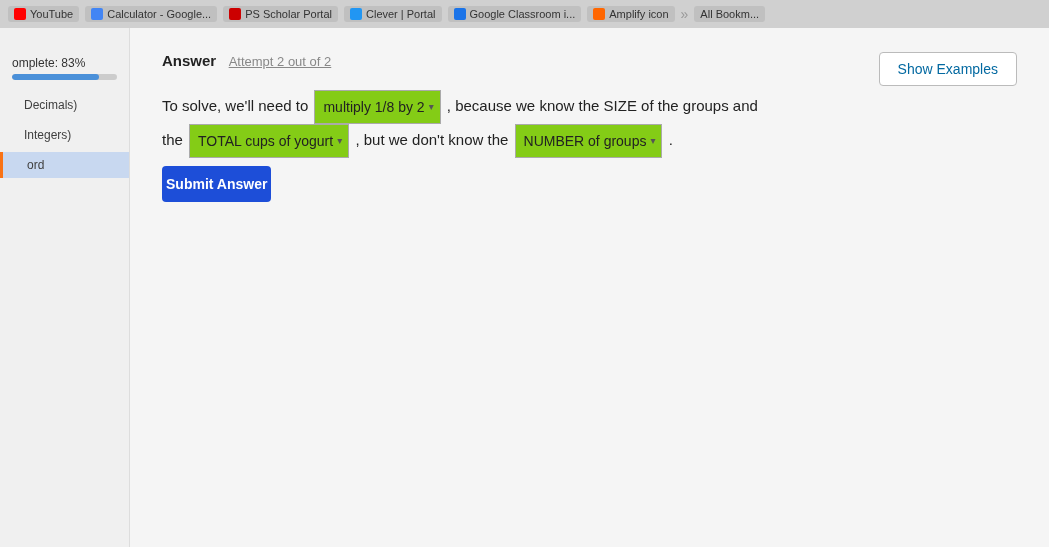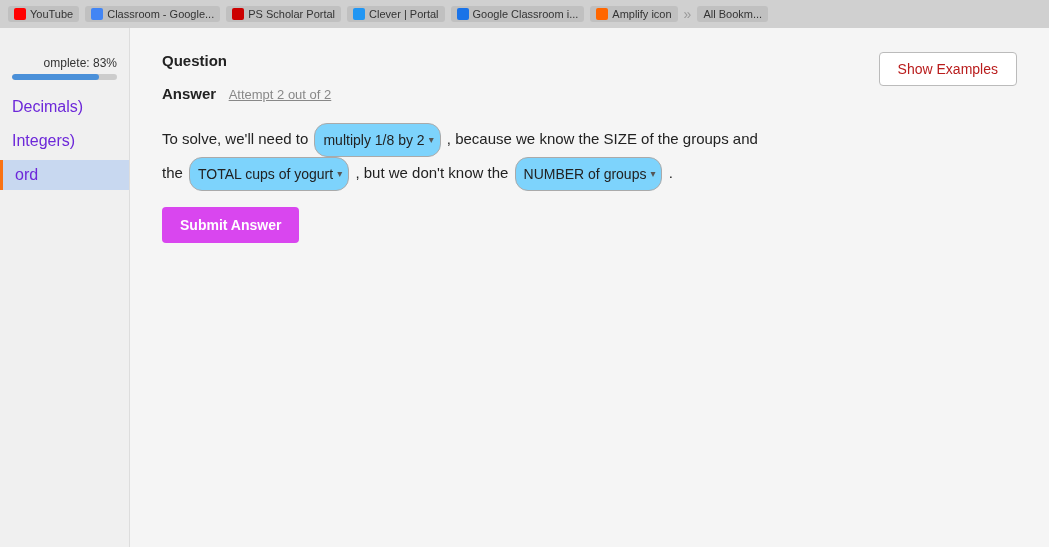--- a/index.html
+++ b/index.html
@@ -55,42 +55,41 @@
       width: 130px;
       background: #f0f0f0;
       padding: 20px 0;
       display: flex;
       flex-direction: column;
       gap: 4px;
       border-right: 1px solid #ddd;
     }
     .sidebar-progress {
       padding: 8px 12px;
-      text-align: right;
     }
     .sidebar-progress-label {
       font-size: 12px;
       color: #333;
       margin-bottom: 4px;
     }
     .sidebar-progress-bar-bg {
       height: 6px;
       background: #ccc;
       border-radius: 3px;
       overflow: hidden;
     }
     .sidebar-progress-bar-fill {
       height: 100%;
       background: #4a90d9;
       border-radius: 3px;
     }
     .sidebar-item {
-      padding: 6px 12px;
-      font-size: 16px;
-      color: #6d28d9;
+      padding: 6px 24px;
+      font-size: 12px;
+      color: #404040;
       cursor: pointer;
     }
     .sidebar-item.active {
       background: #c8d8f0;
       border-left: 3px solid #f97316;
     }
 
     
     .content-area {
       flex: 1;
@@ -108,21 +107,21 @@
 
     .show-examples-btn {
       position: absolute;
       top: 24px;
       right: 32px;
       background: white;
       border: 1px solid #bbb;
       border-radius: 4px;
       padding: 8px 18px;
       font-size: 14px;
-      color: #b91c1c;
+      color: #0369a1;
       cursor: pointer;
     }
 
     .question-text {
       font-size: 16px;
       color: #222;
       line-height: 1.6;
       max-width: 780px;
       margin-bottom: 24px;
     }
@@ -163,58 +162,58 @@
     .answer-body {
       margin-top: 16px;
       font-size: 15px;
       color: #222;
       line-height: 2.0;
     }
 
     .inline-dropdown {
       display: inline-flex;
       align-items: center;
-      background: #7dd3fc;
+      background: #84cc16;
       border: 1px solid #aaa;
-      border-radius: 13px;
+      border-radius: 0;
       padding: 2px 6px 2px 8px;
       font-size: 14px;
       cursor: pointer;
       gap: 4px;
       vertical-align: middle;
       margin: 0 2px;
     }
     .inline-dropdown .chevron {
       font-size: 10px;
       color: #555;
     }
 
     .submit-btn {
-      background: #d946ef;
+      background: #1d4ed8;
       color: white;
       border: none;
       border-radius: 4px;
-      padding: 10px 18px;
+      padding: 10px 4px;
       font-size: 14px;
       font-weight: bold;
       cursor: pointer;
-      margin-top: 16px;
+      margin-top: 8px;
     }
   </style>
 </head>
 <body>
 
 <div class="tab-bar">
   <span class="tab-item">
     <span class="favicon" style="background:#ff0000;"></span>
     <span>YouTube</span>
   </span>
   <span class="tab-item">
     <span class="favicon" style="background:#4285f4;"></span>
-    <span>Classroom - Google...</span>
+    <span>Calculator - Google...</span>
   </span>
   <span class="tab-item">
     <span class="favicon" style="background:#cc0000;"></span>
     <span>PS Scholar Portal</span>
   </span>
   <span class="tab-item">
     <span class="favicon" style="background:#2196f3;"></span>
     <span>Clever | Portal</span>
   </span>
   <span class="tab-item">
@@ -246,21 +245,20 @@
     <div class="sidebar-item">
       <span>Integers)</span>
     </div>
     <div class="sidebar-item active">
       <span>ord</span>
     </div>
   </div>
 
   <div class="content-area">
 
-    <div class="question-header">Question</div>
 
     <button class="show-examples-btn">Show Examples</button>
 
 
     <div class="answer-section">
       <span class="answer-label">Answer</span>
       <span class="attempt-label">Attempt 2 out of 2</span>
     </div>
 
     <div class="answer-body">

